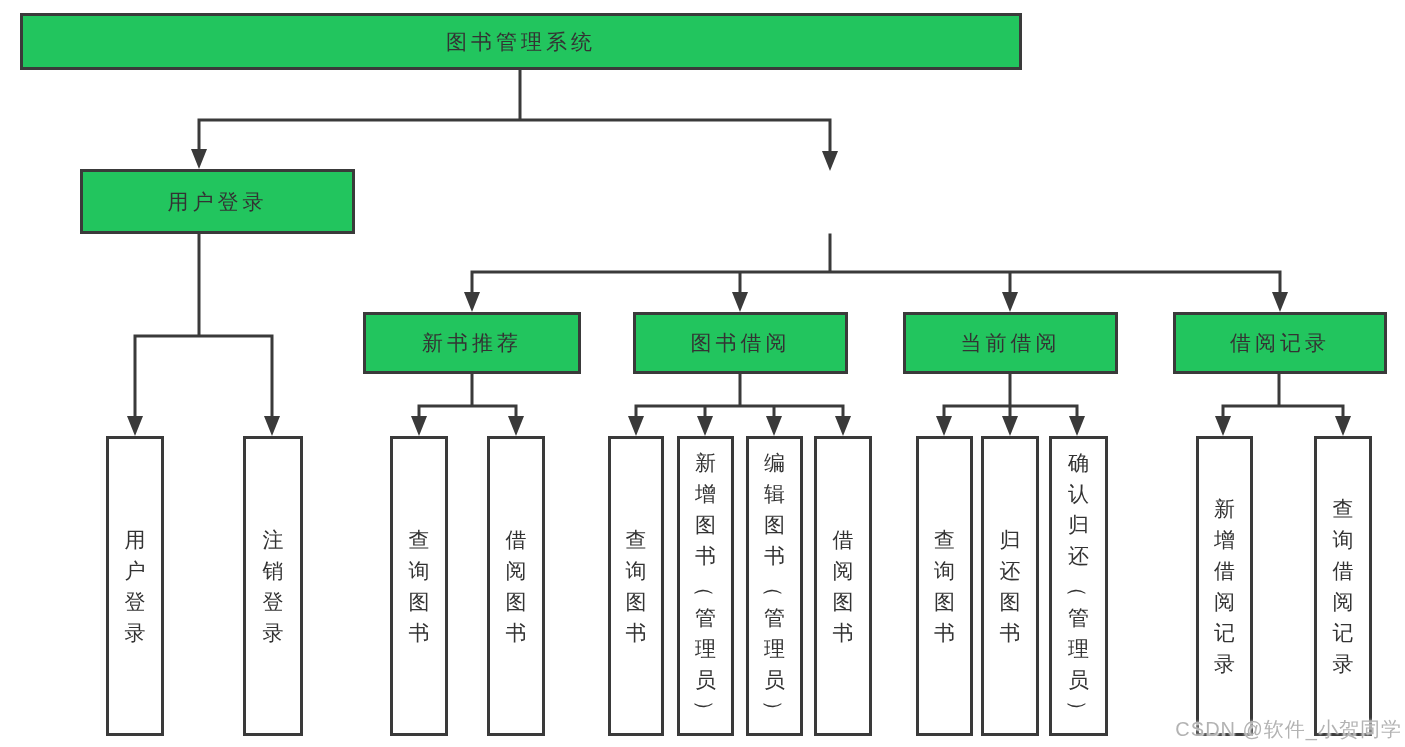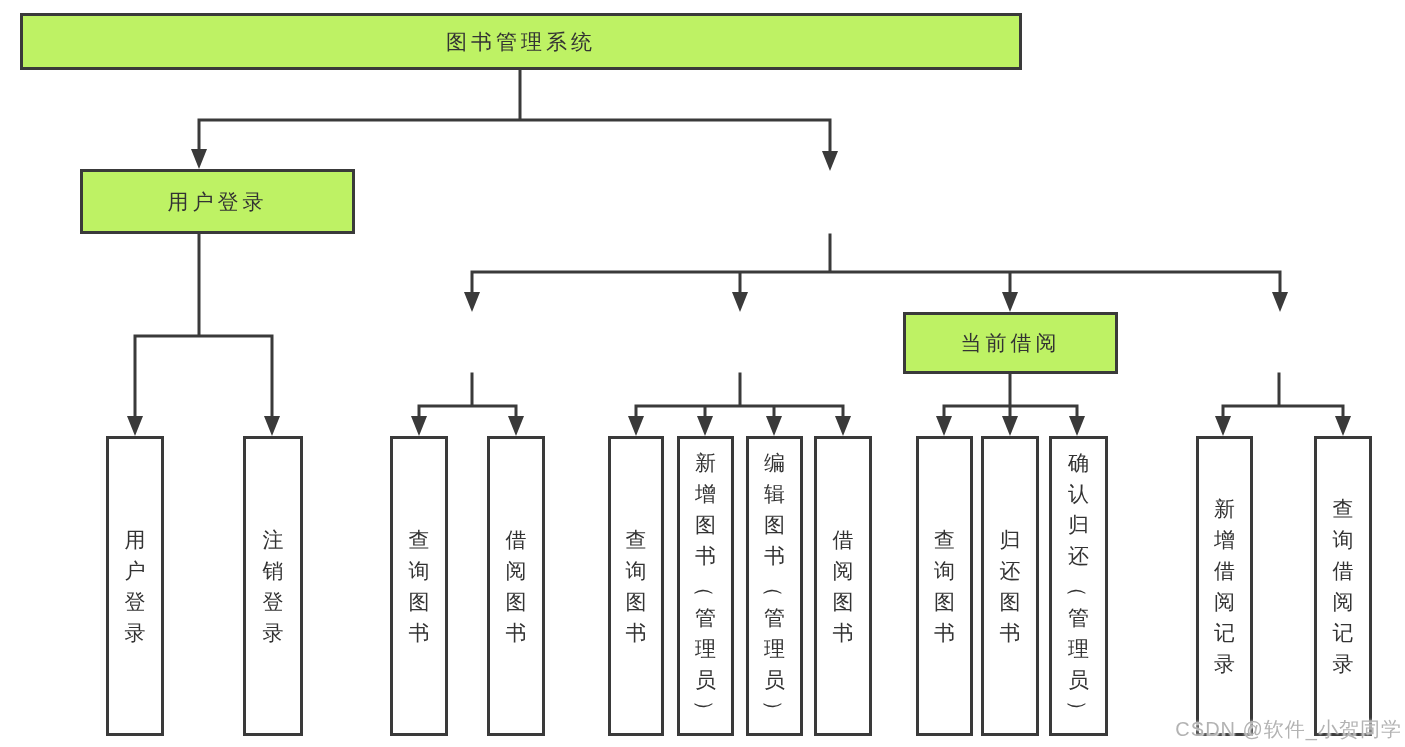--- a/index.html
+++ b/index.html
@@ -8,21 +8,21 @@
     width:1405px;height:747px;
     background:var(--bg,#fff);
     font-family:"Liberation Sans", sans-serif;
     overflow:hidden;
   }
   .wires{position:absolute;left:0;top:0;z-index:0;}
   .wires path{stroke:var(--line,#3a3a3a);stroke-width:3;fill:none;stroke-linecap:square;}
   .wires polygon{fill:var(--line,#3a3a3a);}
   .hbox{
     position:absolute;z-index:1;box-sizing:border-box;
-    border:3px solid var(--border,#3a3a3a);background:#bef264;
+    border:3px solid var(--border,#3a3a3a);background:#22c55e;
     display:flex;align-items:center;justify-content:center;
     font-size:21px;letter-spacing:4px;color:var(--text,#333);
     white-space:nowrap;
   }
   .vbox{
     position:absolute;z-index:1;box-sizing:border-box;
     border:3px solid var(--border,#3a3a3a);background:#fff;
   }
   .vtext{
     display:flex;flex-direction:column;align-items:center;justify-content:center;
@@ -78,22 +78,31 @@
   </svg>
 
   <div class="hbox" style="left:20px;top:13px;width:1002px;height:57px">
     <span>图书管理系统</span>
   </div>
 
   <div class="hbox" style="left:80px;top:169px;width:275px;height:65px">
     <span>用户登录</span>
   </div>
 
+  <div class="hbox" style="left:363px;top:312px;width:218px;height:62px">
+    <span>新书推荐</span>
+  </div>
+  <div class="hbox" style="left:633px;top:312px;width:215px;height:62px">
+    <span>图书借阅</span>
+  </div>
   <div class="hbox" style="left:903px;top:312px;width:215px;height:62px">
     <span>当前借阅</span>
+  </div>
+  <div class="hbox" style="left:1173px;top:312px;width:214px;height:62px">
+    <span>借阅记录</span>
   </div>
 
   <div class="vbox" style="left:106px;top:436px;width:58px;height:300px">
     <div class="vtext">
         <span class="ch">用</span>
         <span class="ch">户</span>
         <span class="ch">登</span>
         <span class="ch">录</span>
       </div>
   </div>

